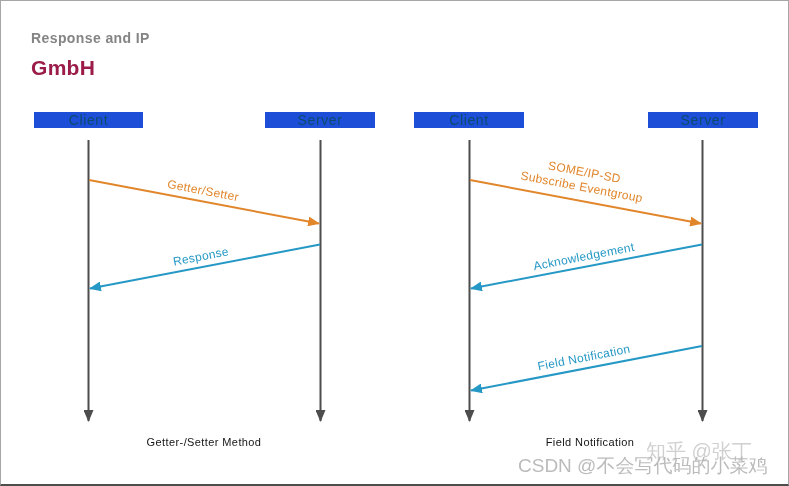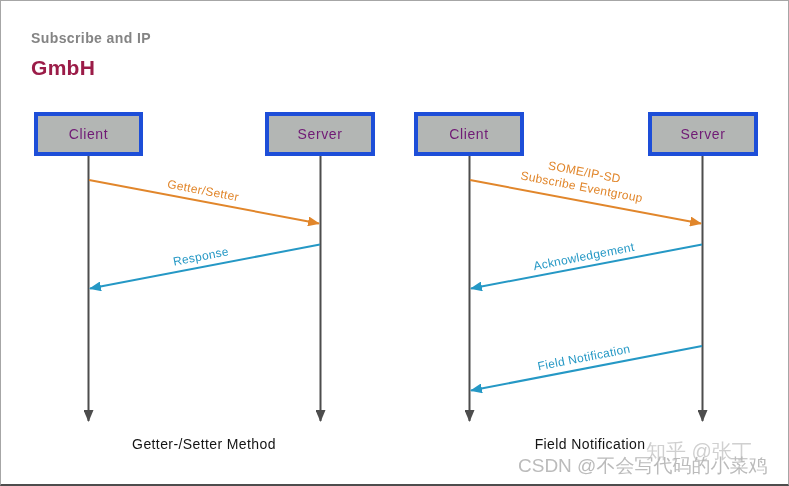--- a/index.html
+++ b/index.html
@@ -27,29 +27,29 @@
     left: 30px; top: 55px;
     font-size: 21px;
     font-weight: bold;
     color: #9b1c48;
     letter-spacing: 0.3px;
   }
   .overlay { position: absolute; left: 0; top: 0; width: 789px; height: 486px; }
   .actor-box {
     position: absolute;
     top: 111px;
-    height: 44px;
+    height: 16px;
     width: 110px;
     background: #b3b6b4;
-    border: 4px solid #1d4ed8;
+    border: 8px solid #1d4ed8;
     display: flex;
     align-items: center;
     justify-content: center;
     font-size: 14px;
-    color: #701a75;
+    color: #0c4a6e;
     letter-spacing: 0.6px;
   }
   .box-l-client { left: 33px;  width: 109px; }
   .box-l-server { left: 264px; }
   .box-r-client { left: 413px; }
   .box-r-server { left: 647px; }
   .msg-label {
     position: absolute;
     font-size: 12px;
     letter-spacing: 0.3px;
@@ -62,21 +62,21 @@
   .rot-dn { transform: translate(-50%, -50%) rotate(10.7deg); }
   .rot-up { transform: translate(-50%, -50%) rotate(-11deg); }
   .lbl-getter   { left: 202px; top: 190px; }
   .lbl-response { left: 200px; top: 256px; }
   .lbl-subscribe{ left: 582px; top: 179px; }
   .lbl-ack      { left: 583px; top: 256px; }
   .lbl-notif    { left: 583px; top: 357px; }
   .caption {
     position: absolute;
     top: 435px;
-    font-size: 14px;
+    font-size: 11px;
     color: #141414;
     letter-spacing: 0.4px;
     transform: translateX(-50%);
     white-space: nowrap;
   }
   .cap-left  { left: 203px; }
   .cap-right { left: 589px; }
   .footer {
     position: absolute;
     left: 30px; top: 466px;
@@ -102,21 +102,21 @@
     font-size: 19px;
     color: #b4b4b4;
     opacity: 0.9;
   }
 </style>
 </head>
 <body>
 
 <div class="page">
 
-  <div class="subtitle">Subscribe and IP</div>
+  <div class="subtitle">Response and IP</div>
   <div class="title">GmbH</div>
 
   <svg class="overlay" viewBox="0 0 789 486" xmlns="http://www.w3.org/2000/svg">
     <defs>
       <marker id="ah-orange" markerWidth="12" markerHeight="10" refX="11" refY="5" orient="auto" markerUnits="userSpaceOnUse">
         <path d="M0,0 L12,5 L0,10 Z" fill="#e1862b"></path>
       </marker>
       <marker id="ah-blue" markerWidth="12" markerHeight="10" refX="11" refY="5" orient="auto" markerUnits="userSpaceOnUse">
         <path d="M0,0 L12,5 L0,10 Z" fill="#2598c5"></path>
       </marker>

